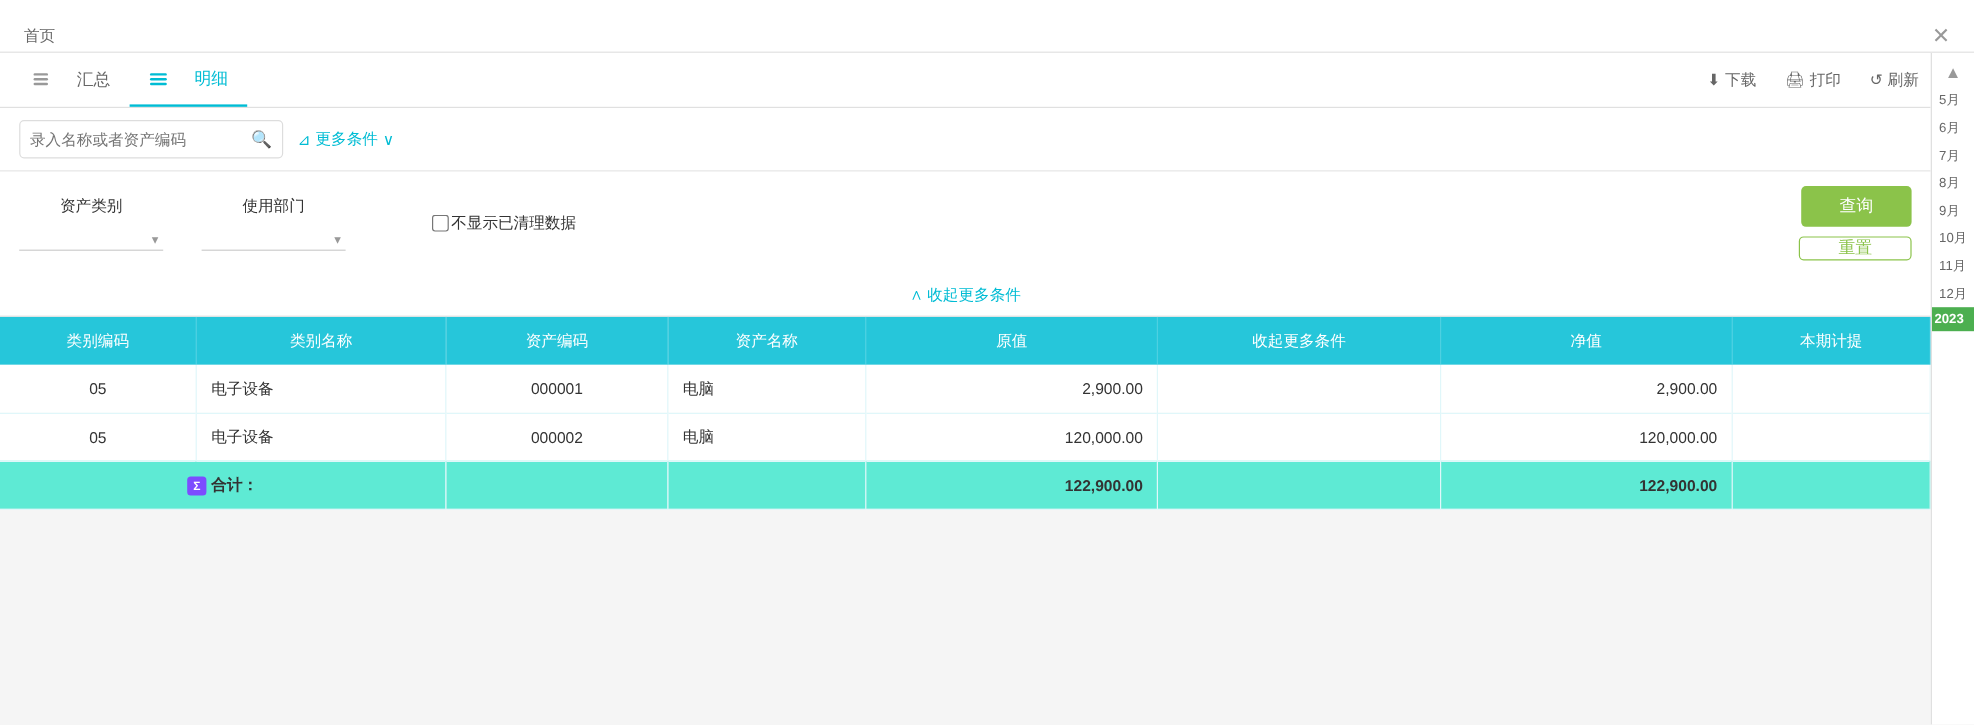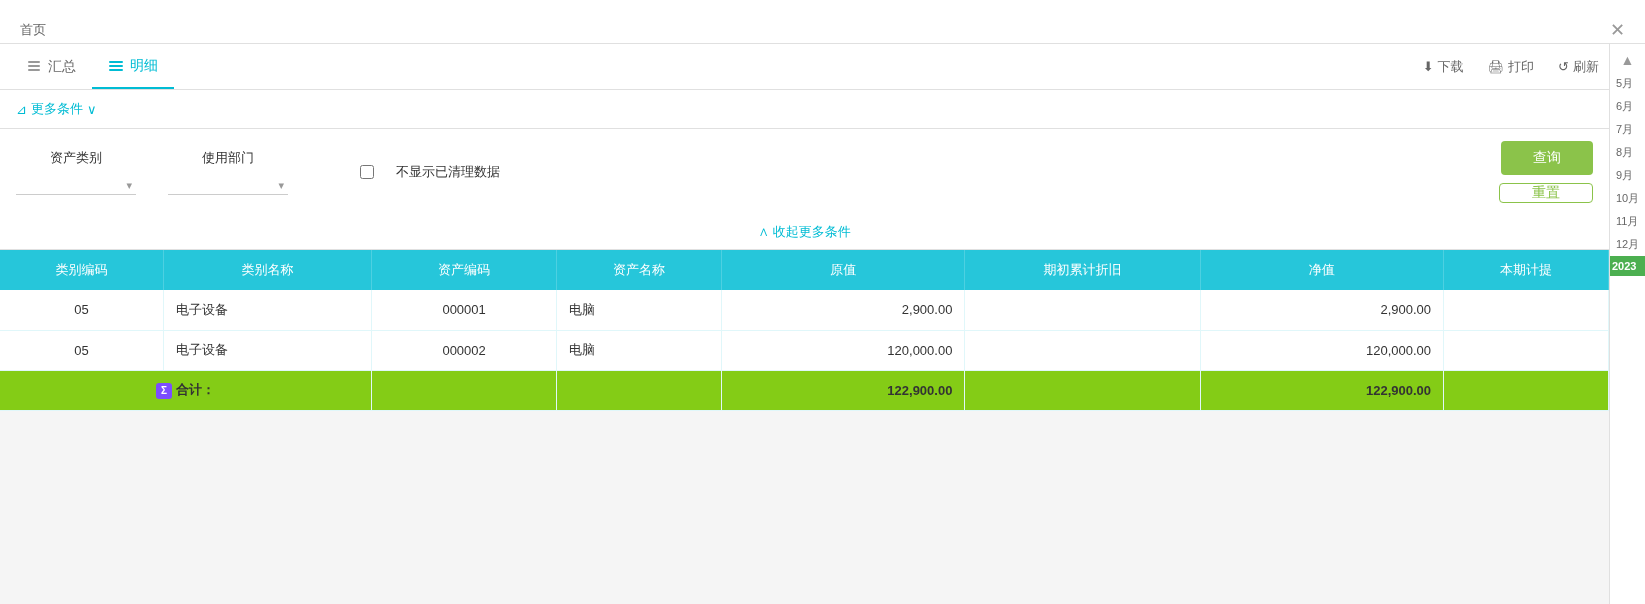--- a/index.html
+++ b/index.html
@@ -73,21 +73,21 @@
     }
     .tab-item {
       display: flex;
       align-items: center;
       padding: 0 16px;
       height: 100%;
       cursor: pointer;
       font-size: 14px;
       color: #666;
       position: relative;
-      gap: 6px;
+      gap: 22px;
     }
     .tab-item.active {
       color: #00bcd4;
       border-bottom: 2px solid #00bcd4;
     }
     .tab-item .tab-icon {
       width: 16px;
       height: 16px;
       display: inline-flex;
       align-items: center;
@@ -239,21 +239,21 @@
       content: '▾';
       position: absolute;
       right: 4px;
       color: #999;
       font-size: 11px;
       pointer-events: none;
     }
     .checkbox-item {
       display: flex;
       align-items: center;
-      gap: 22px;
+      gap: 2px;
       margin-left: 40px;
     }
     .checkbox-item input[type=checkbox] {
       width: 14px;
       height: 14px;
     }
     .btn-query {
       background: #8bc34a;
       color: #fff;
       border: none;
@@ -308,21 +308,21 @@
       font-weight: normal;
       border-right: 1px solid #4dd0e1;
       white-space: nowrap;
     }
     tbody tr {
       background: #fff;
       height: 40px;
       border-bottom: 1px solid #e0f7fa;
     }
     tbody tr.total-row {
-      background: #84cc16;
+      background: #5eead4;
       font-weight: bold;
     }
     tbody td {
       padding: 0 12px;
       text-align: center;
       border-right: 1px solid #e0f7fa;
     }
     tbody td.left { text-align: left; }
     tbody td.right { text-align: right; }
     .total-icon {
@@ -380,20 +380,24 @@
           <span>打印</span>
         </div>
         <div class="tab-action-btn">
           <span>↺</span>
           <span>刷新</span>
         </div>
       </div>
     </div>
 
     <div class="search-bar">
+      <div class="search-input-wrapper">
+        <input class="search-input" type="text" placeholder="录入名称或者资产编码" style="">
+        <span class="search-icon-btn">🔍</span>
+      </div>
       <div class="more-conditions">
         <span class="filter-icon">⊿</span>
         <span>更多条件</span>
         <span>∨</span>
       </div>
     </div>
 
     <div class="filter-area">
       <div class="filter-row">
         <div class="filter-item">
@@ -426,21 +430,21 @@
 
     <div class="table-area">
       <table>
         <thead>
           <tr>
             <th>类别编码</th>
             <th>类别名称</th>
             <th>资产编码</th>
             <th>资产名称</th>
             <th>原值</th>
-            <th>期初累计折旧</th>
+            <th>收起更多条件</th>
             <th>净值</th>
             <th>本期计提</th>
           </tr>
         </thead>
         <tbody id="table-body">
         <tr>
     <td>05</td>
     <td class="left">电子设备</td>
     <td>000001</td>
     <td class="left">电脑</td>

